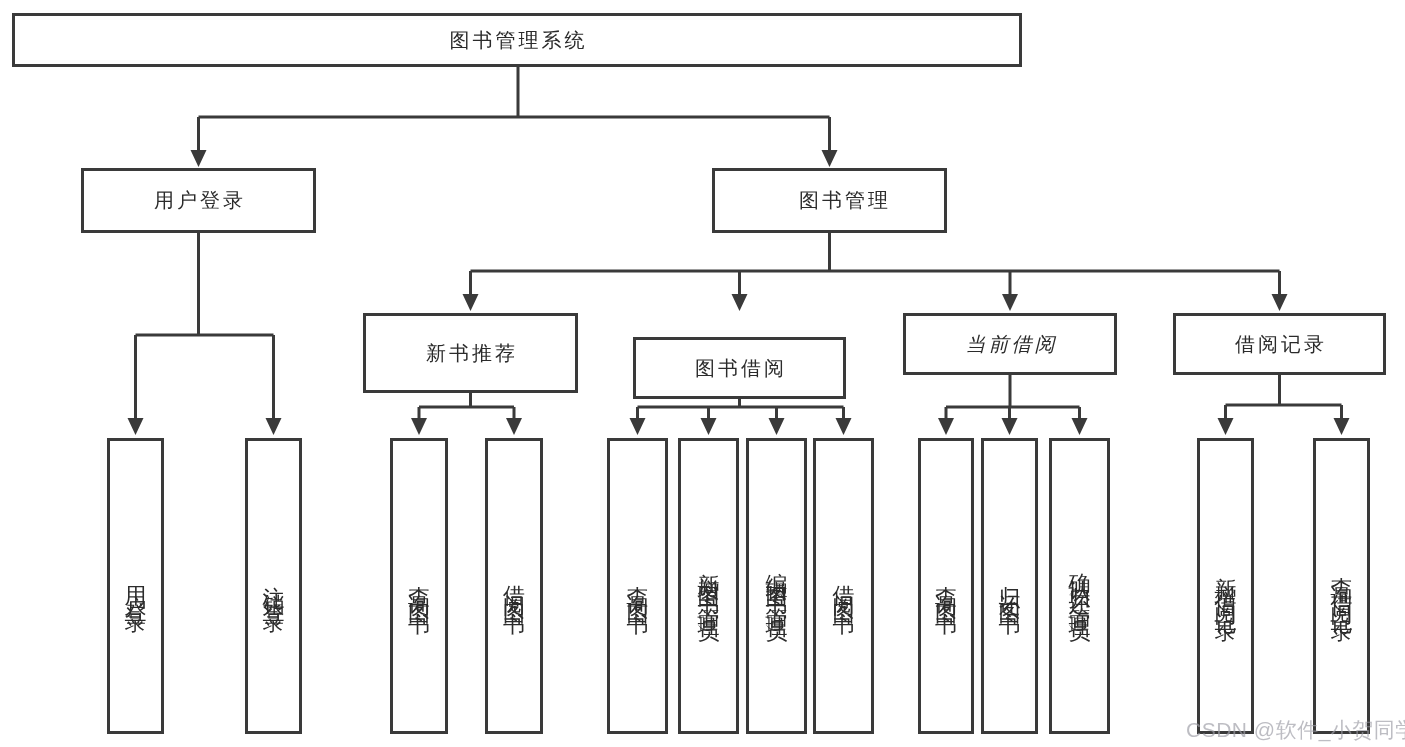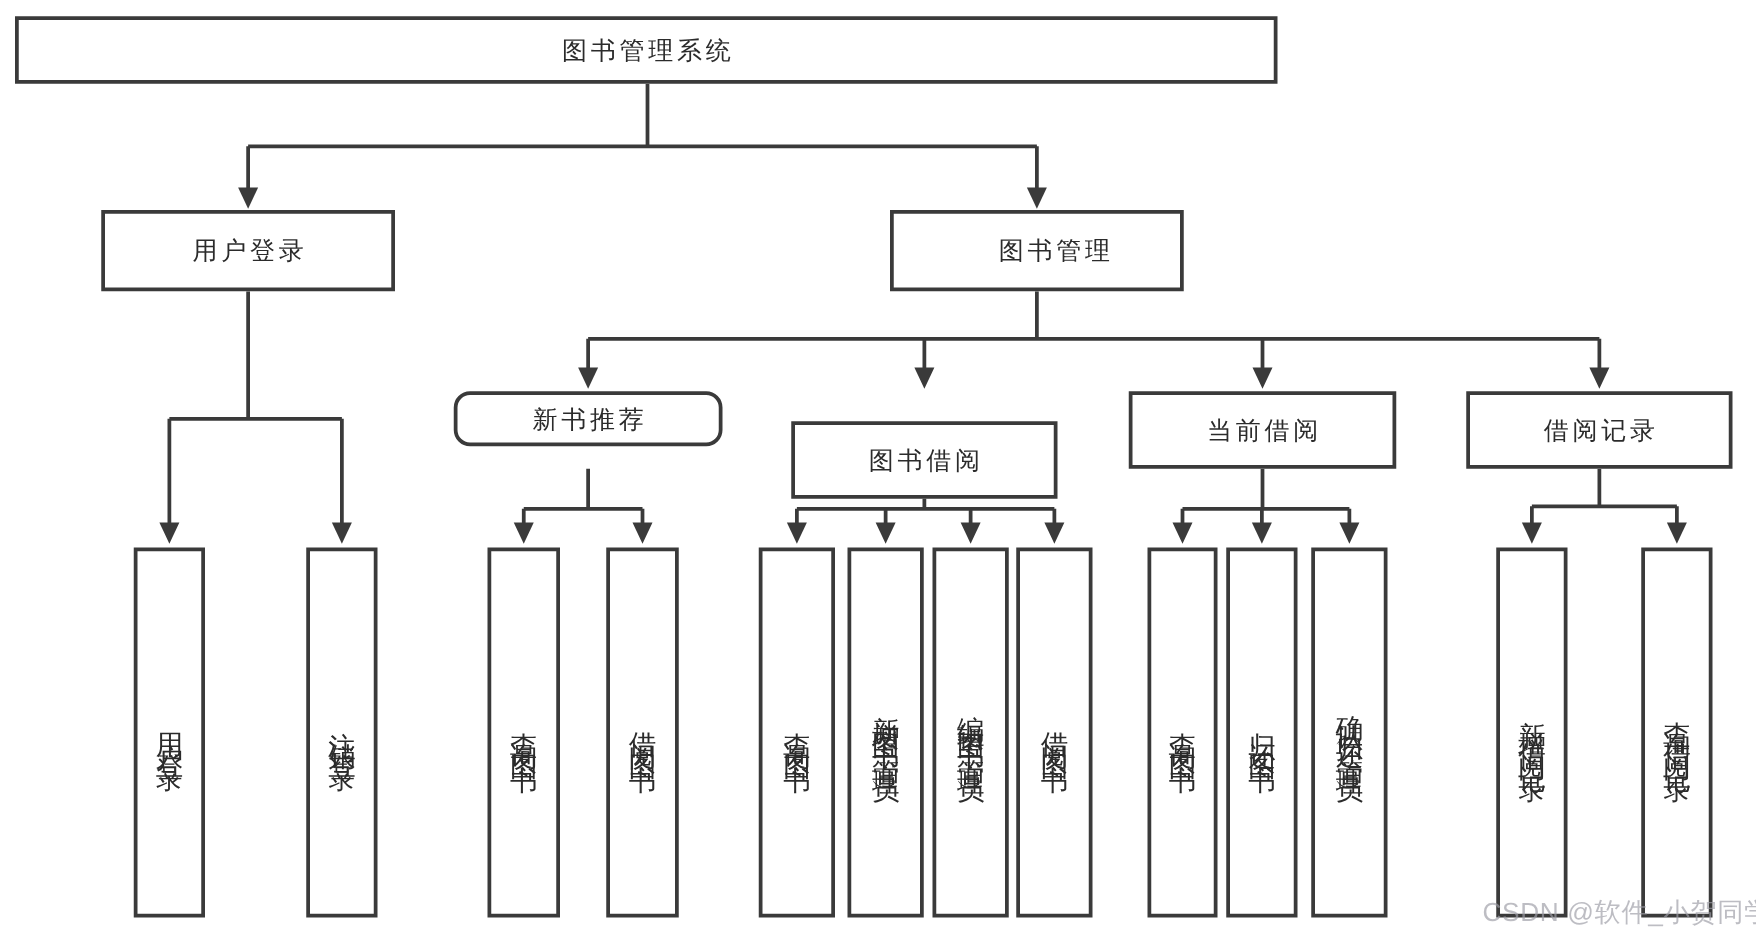--- a/index.html
+++ b/index.html
@@ -115,23 +115,23 @@
       <polygon points="1217.5,418 1233.5,418 1225.5,435"></polygon>
       <polygon points="1333.5,418 1349.5,418 1341.5,435"></polygon>
     </g>
   </svg>
 
   <div class="node hnode" style="left:12px; top:13px; width:1010px; height:54px;">图书管理系统</div>
 
   <div class="node hnode" style="left:81px; top:168px; width:235px; height:65px;">用户登录</div>
   <div class="node hnode" style="left:712px; top:168px; width:235px; height:65px;padding-left:28px;">图书管理</div>
 
-  <div class="node hnode" style="left:363px; top:313px; width:215px; height:44px;border-radius:13px;">新书推荐</div>
+  <div class="node hnode" style="left:363px; top:313px; width:215px; height:80px;">新书推荐</div>
   <div class="node hnode" style="left:633px; top:313px; width:213px; height:62px;margin-top:24px;">图书借阅</div>
-  <div class="node hnode" style="left:903px; top:313px; width:214px; height:62px;">当前借阅</div>
+  <div class="node hnode" style="left:903px; top:313px; width:214px; height:62px;font-style:italic;">当前借阅</div>
   <div class="node hnode" style="left:1173px; top:313px; width:213px; height:62px;">借阅记录</div>
 
   <div class="node leaf" style="left:107px; top:438px; width:57px; height:296px;">
     <span>用户登录</span>
   </div>
   <div class="node leaf" style="left:245px; top:438px; width:57px; height:296px;">
     <span>注销登录</span>
   </div>
 
   <div class="node leaf" style="left:390px; top:438px; width:58px; height:296px;">

